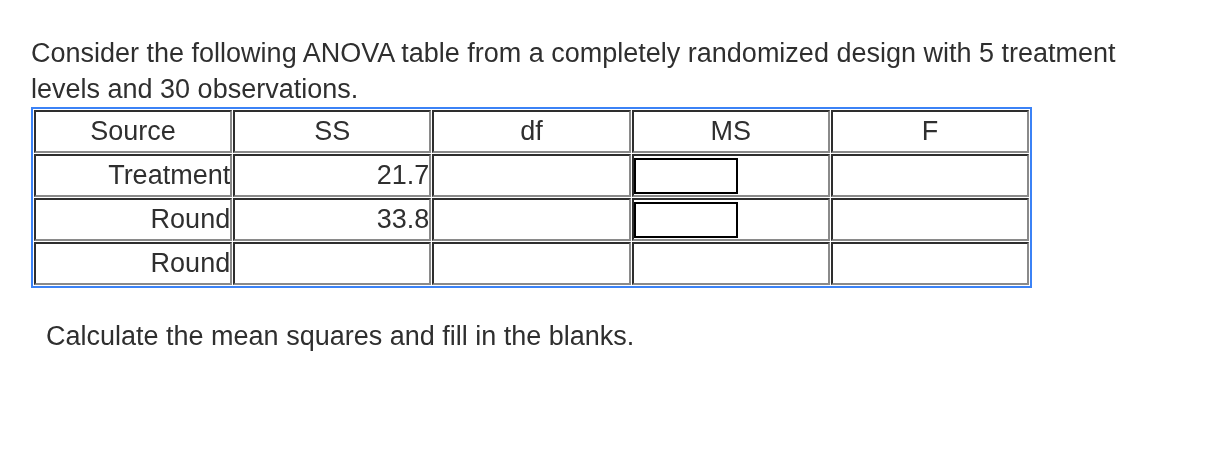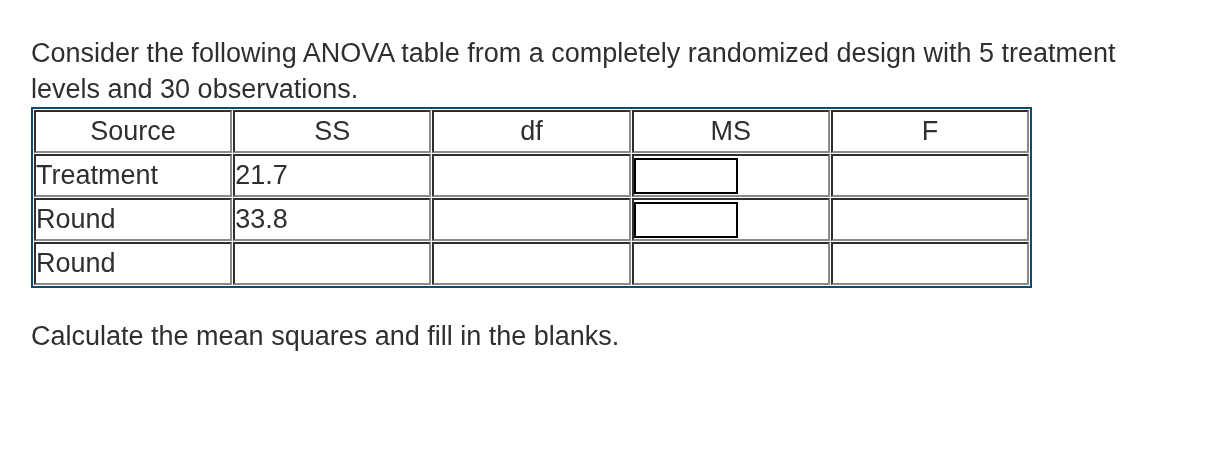--- a/index.html
+++ b/index.html
@@ -21,21 +21,21 @@
   p.q {
     margin: 0;
     font-size: 27px;
     line-height: 36px;
     max-width: 1155px;
     color: #2f2f2f;
   }
   table.anova {
     border-collapse: separate;
     border-spacing: 1px;
-    border: 2px solid #0c4a6e;
+    border: 2px solid #3b82f6;
     table-layout: fixed;
     width: 1001px;
     background: #ffffff;
     margin: 0;
   }
   table.anova th,
   table.anova td {
     border-style: solid;
     border-width: 2px;
     border-color: #2e2e2e #8a8a8a #8a8a8a #2e2e2e;
@@ -45,21 +45,21 @@
     font-weight: normal;
     background: #ffffff;
     vertical-align: middle;
     overflow: hidden;
     white-space: nowrap;
   }
   table.anova th {
     text-align: center;
   }
   td.cell-left {
-    text-align: left;
+    text-align: right;
     padding-left: 3px;
   }
   td.ms-cell {
     text-align: left;
     padding-left: 2px;
   }
   input.ms-input {
     display: inline-block;
     vertical-align: middle;
     box-sizing: border-box;
@@ -69,21 +69,21 @@
     border-radius: 0;
     background: #ffffff;
     margin: 0;
     padding: 0 4px;
     font-family: "Liberation Sans", "DejaVu Sans", sans-serif;
     font-size: 24px;
     color: #2f2f2f;
     outline: none;
   }
   p.instruction {
-    margin: 30px 0 0 0;
+    margin: 30px 0 0 15px;
     font-size: 27px;
     line-height: 36px;
     color: #2f2f2f;
   }
 </style>
 </head>
 <body>
 
 <div class="page">
 

